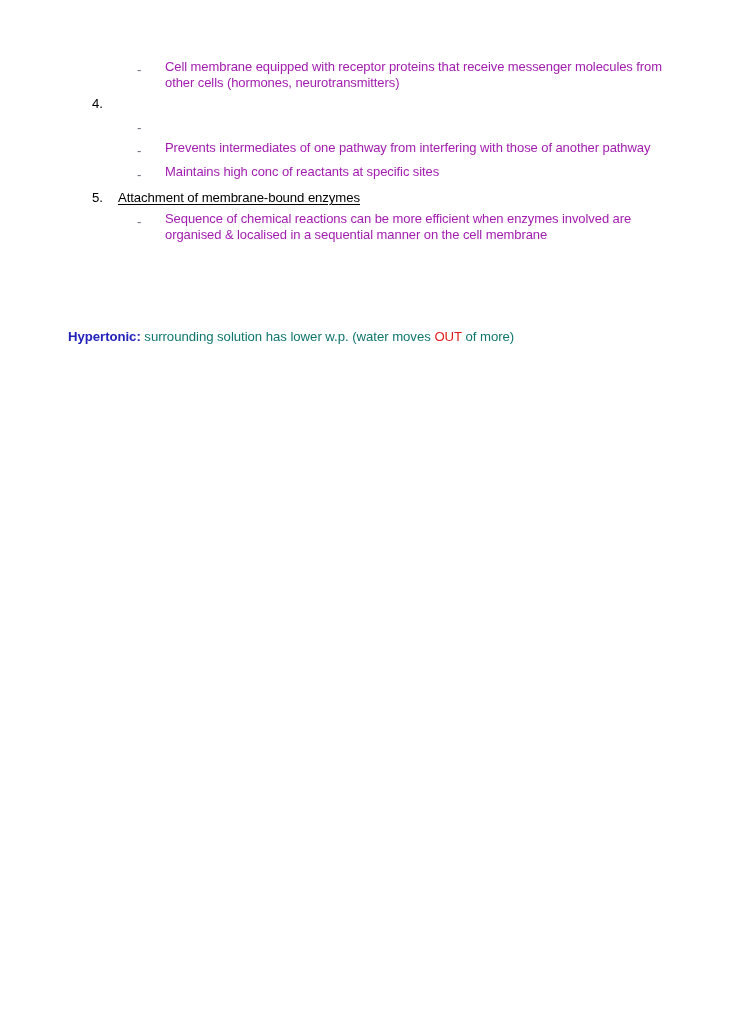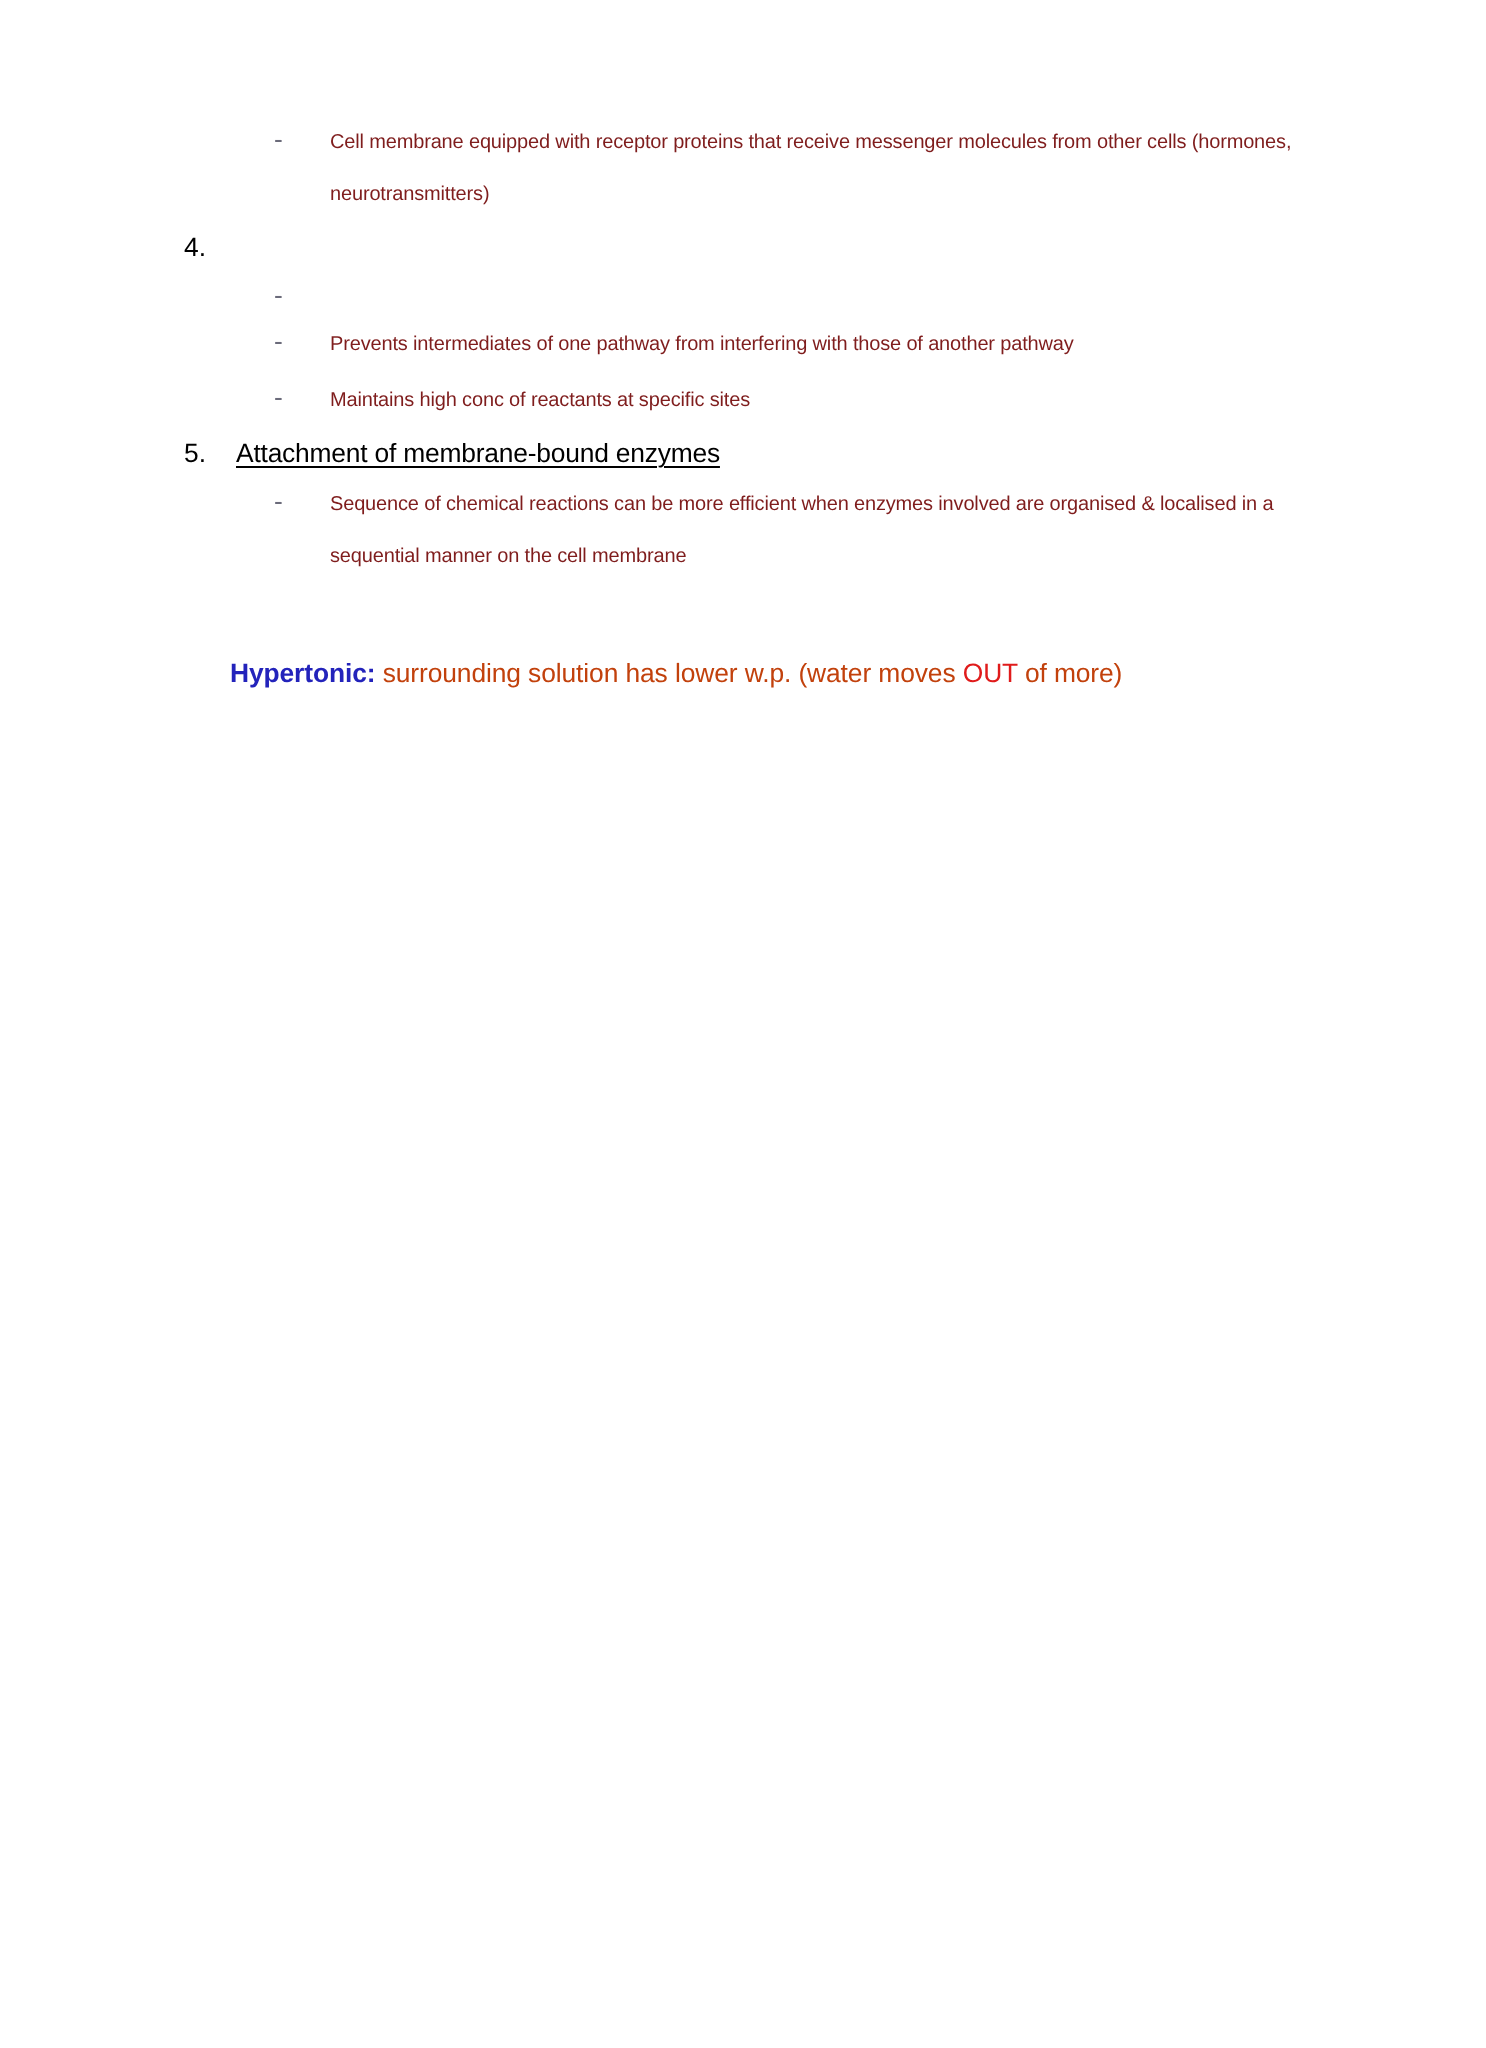--- a/index.html
+++ b/index.html
@@ -62,47 +62,46 @@
   .dash-marker {
     flex: 0 0 auto;
     width: 28px;
     color: #6b6b7a;
     font-size: 13.2px;
     line-height: 21.5px;
   }
   .dash-text {
     flex: 1 1 auto;
     max-width: 508px;
-    color: #7f1d1d;
-    font-size: 10px;
-    line-height: 26px;
+    color: #a21caf;
+    font-size: 13px;
+    line-height: 16px;
     letter-spacing: -0.08px;
   }
 
   
   .definitions {
     position: absolute;
     left: 68px;
     top: 326px;
     width: 620px;
   }
   .def-line {
     font-size: 13.2px;
     line-height: 21.6px;
     color: #000000;
     letter-spacing: -0.05px;
     white-space: nowrap;
   }
   .def-term {
     color: #2323bb;
     font-weight: bold;
-    margin-left: 47px;
   }
   .def-body {
-    color: #c2410c;
+    color: #0f766e;
     text-align: center;
   }
   .emph-red {
     color: #e01b1b;
   }
 </style>
 </head>
 <body>
 
 <div class="page">

